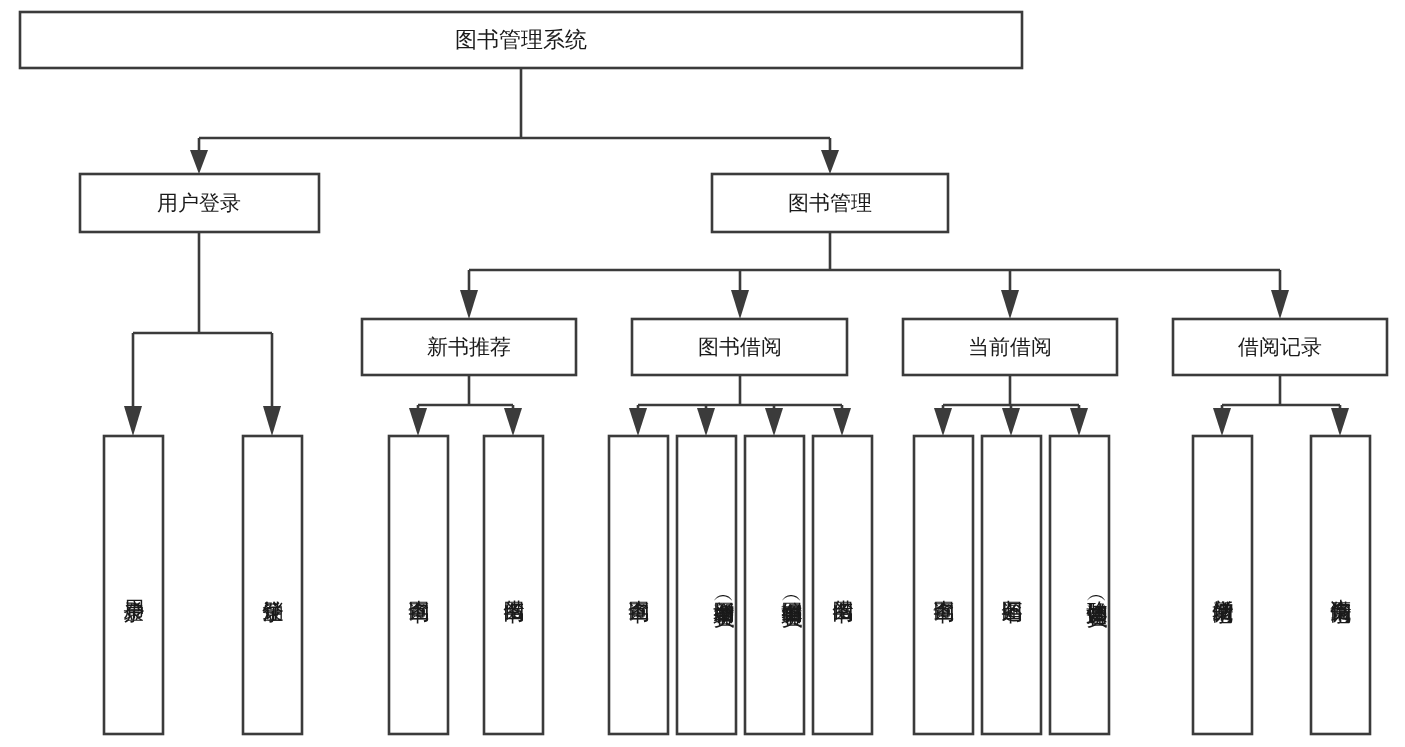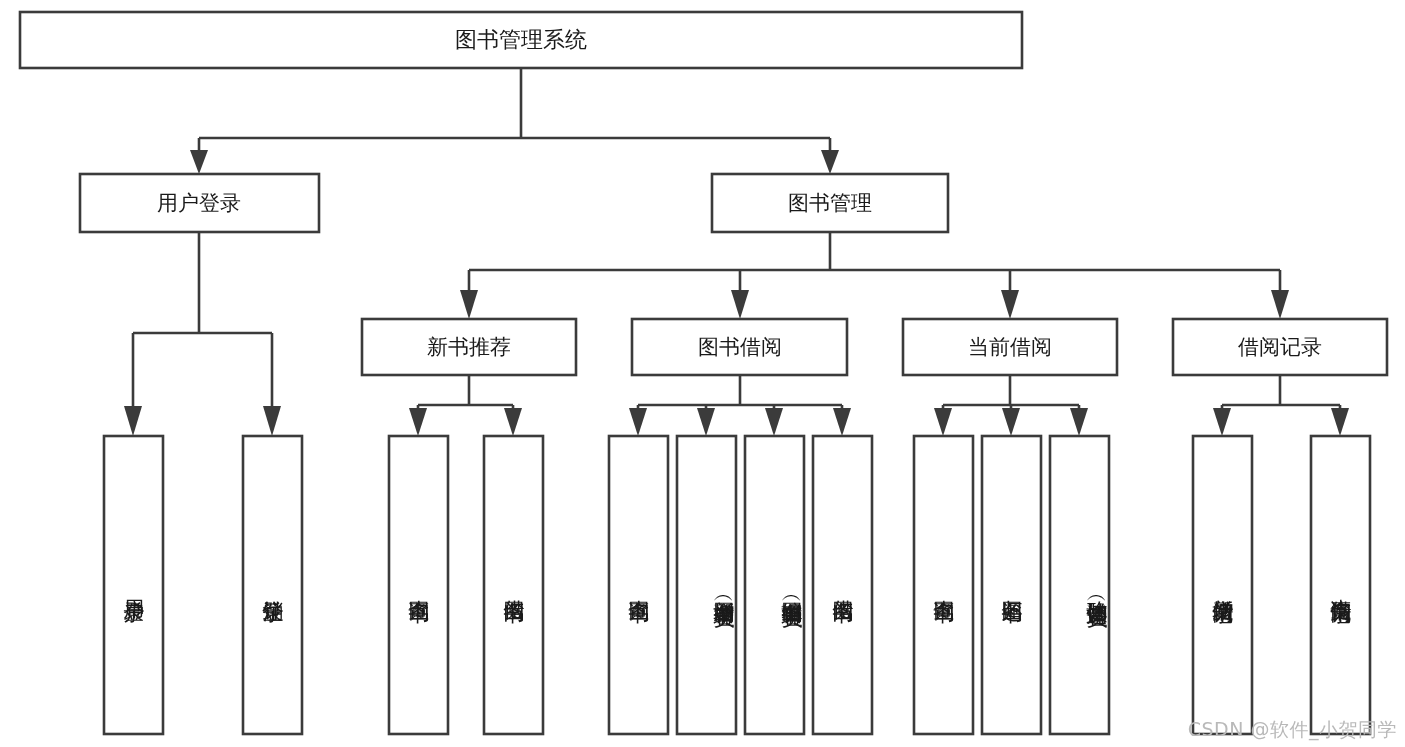--- a/index.html
+++ b/index.html
@@ -210,14 +210,13 @@
   <div class="leaf-label" style="left:745px; top:436px; width:59px; height:298px; display:flex; align-items:flex-start; justify-content:center; padding-top:6px; box-sizing:border-box;">编辑图书（管理员）</div>
   <div class="leaf-label" style="left:813px; top:436px; width:59px; height:298px; display:flex; align-items:center; justify-content:center;">借阅图书</div>
 
   <div class="leaf-label" style="left:914px; top:436px; width:59px; height:298px; display:flex; align-items:center; justify-content:center;">查询图书</div>
   <div class="leaf-label" style="left:982px; top:436px; width:59px; height:298px; display:flex; align-items:center; justify-content:center;">归还图书</div>
   <div class="leaf-label" style="left:1050px; top:436px; width:59px; height:298px; display:flex; align-items:flex-start; justify-content:center; padding-top:6px; box-sizing:border-box;">确认归还（管理员）</div>
 
   <div class="leaf-label" style="left:1193px; top:436px; width:59px; height:298px; display:flex; align-items:center; justify-content:center;">新增借阅记录</div>
   <div class="leaf-label" style="left:1311px; top:436px; width:59px; height:298px; display:flex; align-items:center; justify-content:center;">查询借阅记录</div>
 
-  <div id="watermark">CSDN @软件_小贺同学</div>
 </div>
 
 </body></html>

